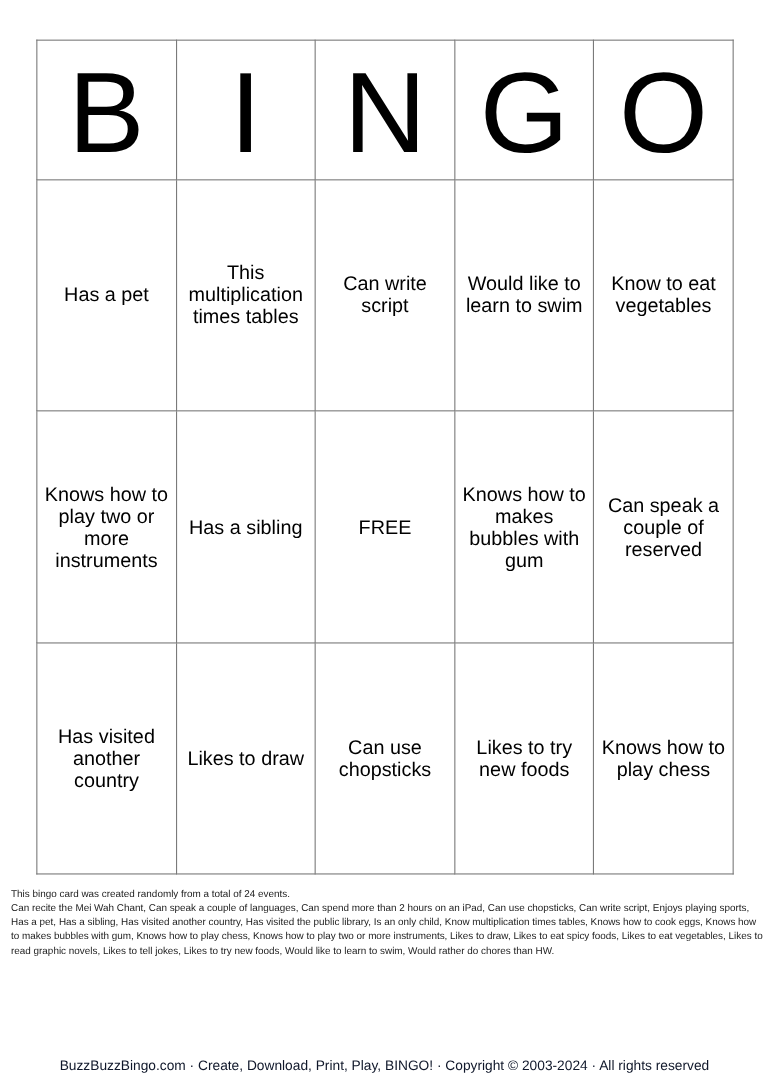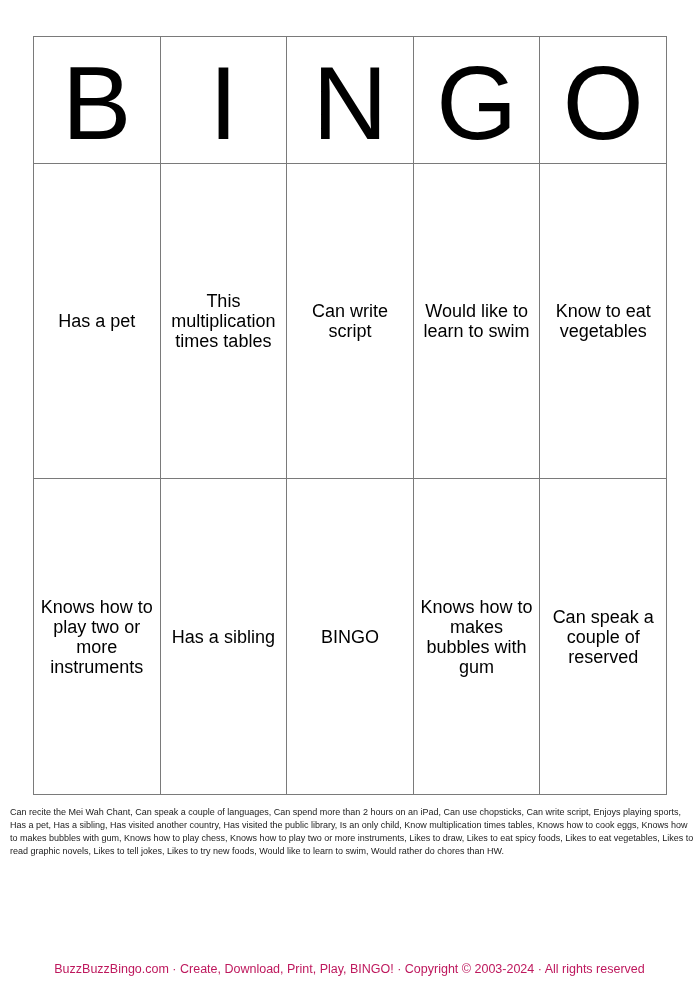--- a/index.html
+++ b/index.html
@@ -52,21 +52,21 @@
       line-height: 13px;
       color: #222;
     }
     .footer {
       position: absolute;
       left: 0;
       top: 962px;
       width: 699px;
       text-align: center;
       font-size: 12.5px;
-      color: #be185d;
+      color: #0f172a;
     }
   </style>
 </head>
 <body>
 
 <table class="card">
   <thead>
     <tr>
       <th>B</th>
       <th>I</th>
@@ -79,24 +79,32 @@
     <tr>
       <td>Has a pet</td>
       <td>This multiplication times tables</td>
       <td>Can write script</td>
       <td>Would like to learn to swim</td>
       <td>Know to eat vegetables</td>
     </tr>
     <tr>
       <td>Knows how to play two or more instruments</td>
       <td>Has a sibling</td>
-      <td>BINGO</td>
+      <td>FREE</td>
       <td>Knows how to makes bubbles with gum</td>
       <td>Can speak a couple of reserved</td>
+    </tr>
+    <tr>
+      <td>Has visited another country</td>
+      <td>Likes to draw</td>
+      <td>Can use chopsticks</td>
+      <td>Likes to try new foods</td>
+      <td>Knows how to play chess</td>
     </tr>
   </tbody>
 </table>
 
 <div class="footnote">
+  <div>This bingo card was created randomly from a total of 24 events.</div>
   <div>Can recite the Mei Wah Chant, Can speak a couple of languages, Can spend more than 2 hours on an iPad, Can use chopsticks, Can write script, Enjoys playing sports, Has a pet, Has a sibling, Has visited another country, Has visited the public library, Is an only child, Know multiplication times tables, Knows how to cook eggs, Knows how to makes bubbles with gum, Knows how to play chess, Knows how to play two or more instruments, Likes to draw, Likes to eat spicy foods, Likes to eat vegetables, Likes to read graphic novels, Likes to tell jokes, Likes to try new foods, Would like to learn to swim, Would rather do chores than HW.</div>
 </div>
 
 <div class="footer">BuzzBuzzBingo.com · Create, Download, Print, Play, BINGO! · Copyright © 2003-2024 · All rights reserved</div>
 
 </body></html>

